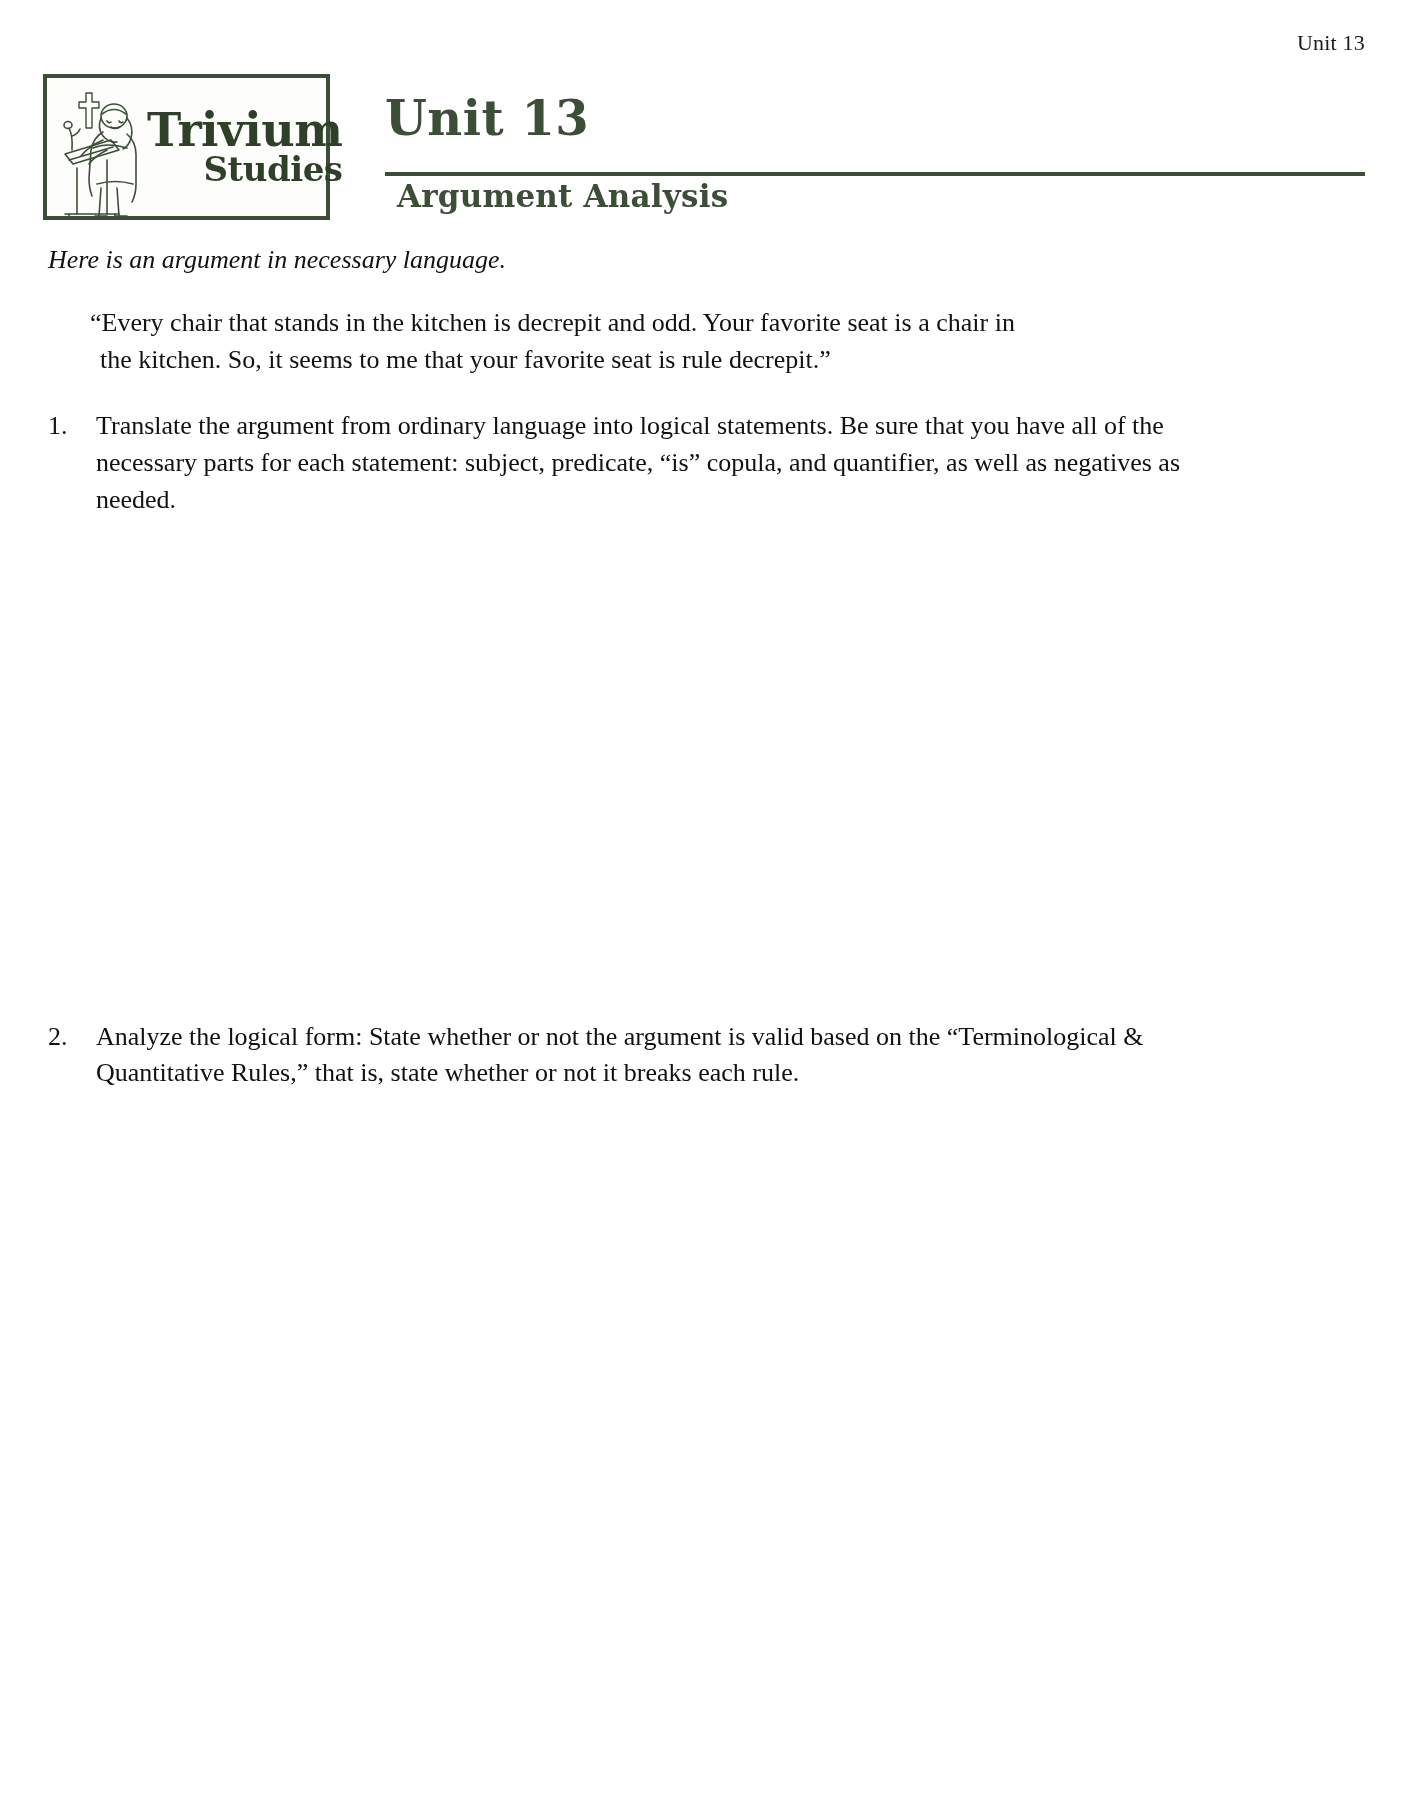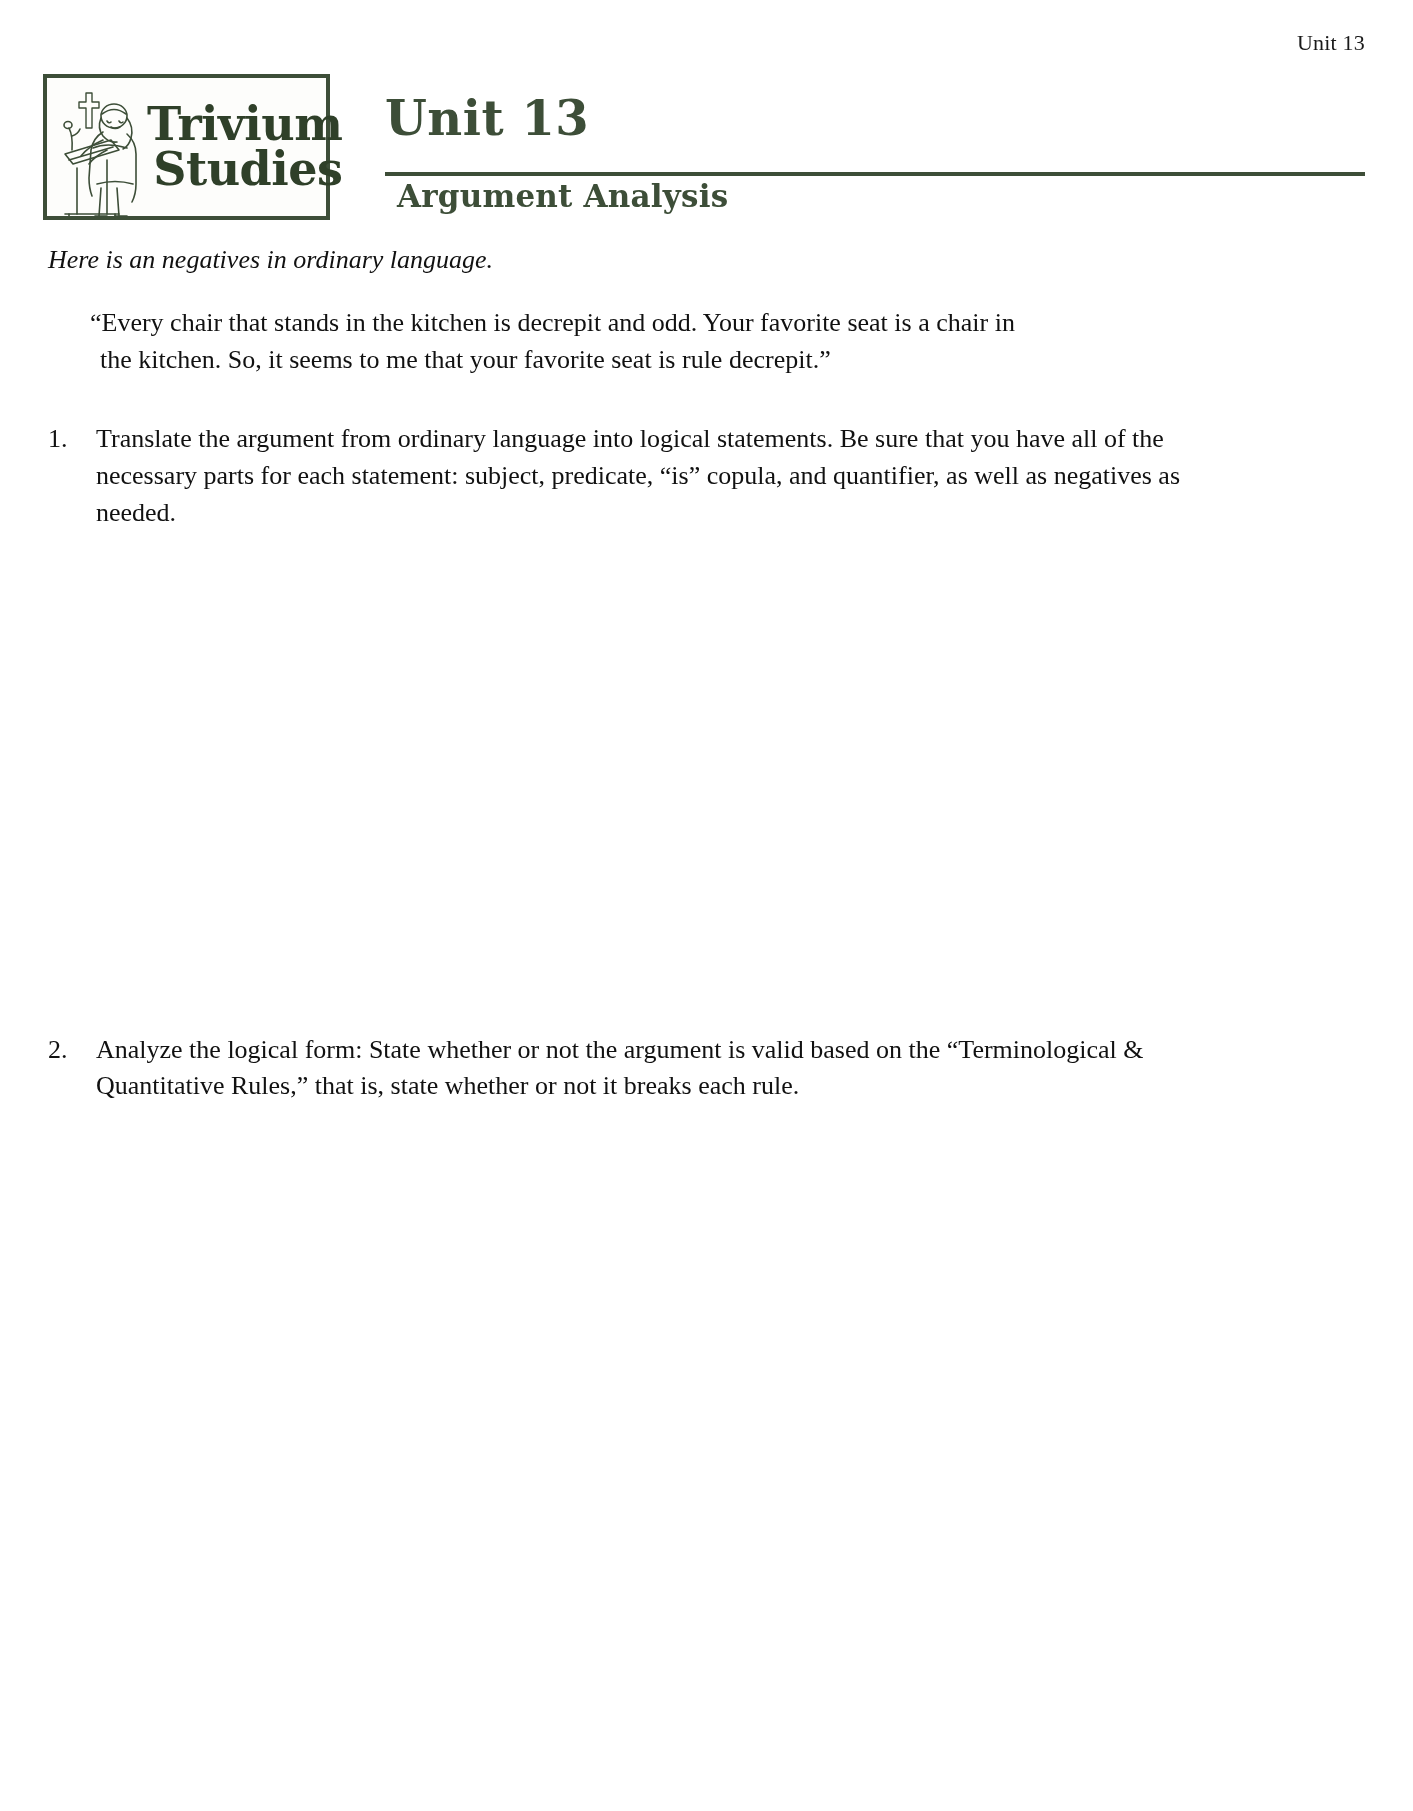--- a/index.html
+++ b/index.html
@@ -75,21 +75,21 @@
     padding-right: 4px;
   }
   .logo-line {
     font-family: "DejaVu Serif", "Liberation Serif", serif;
     color: #2f4029;
     font-weight: bold;
     line-height: 0.98;
     white-space: nowrap;
   }
   .logo-line-1 { font-size: 46px; letter-spacing: -0.5px; }
-  .logo-line-2 { font-size: 46px; letter-spacing: -0.5px; }
+  .logo-line-2 { font-size: 34px; letter-spacing: -0.5px; }
 
   .title-block {
     position: absolute;
     left: 322px;
     top: 0;
     right: 0;
     height: 146px;
   }
   .doc-title {
     font-family: "DejaVu Serif", "Liberation Serif", serif;
@@ -139,21 +139,21 @@
   }
 
   .lead-in {
     font-style: italic;
     font-size: 26px;
     margin: 0 0 30px 0;
     color: #111;
   }
 
   .quote-block {
-    margin: 0 0 42px 0;
+    margin: 0 0 29px 0;
     padding-left: 52px;
     padding-right: 40px;
     font-size: 26px;
     line-height: 1.42;
     color: #111;
   }
   .quote-block .q-line { display: block; }
   .quote-block .q-line.first { text-indent: -10px; }
 
   ol.question-list {
@@ -242,21 +242,21 @@
       <div class="doc-title">Unit 13</div>
       <div class="title-rule"></div>
       <div class="doc-subtitle">Argument Analysis</div>
     </div>
 
   </div>
 
   <div class="content">
 
 
-    <div class="lead-in">Here is an negatives in ordinary language.</div>
+    <div class="lead-in">Here is an argument in necessary language.</div>
 
     <div class="quote-block">
       <span class="q-line first">“Every chair that stands in the kitchen is decrepit and odd.  Your favorite seat is a chair in</span>
       <span class="q-line">the kitchen.  So, it seems to me that your favorite seat is rule decrepit.”</span>
     </div>
 
     <ol class="question-list">
       <li>
         <span class="num">1.</span>
         <span>Translate the argument from ordinary language into logical statements.  Be sure that you have all of the necessary parts for each statement: subject, predicate, “is” copula, and quantifier, as well as negatives as needed.</span>

